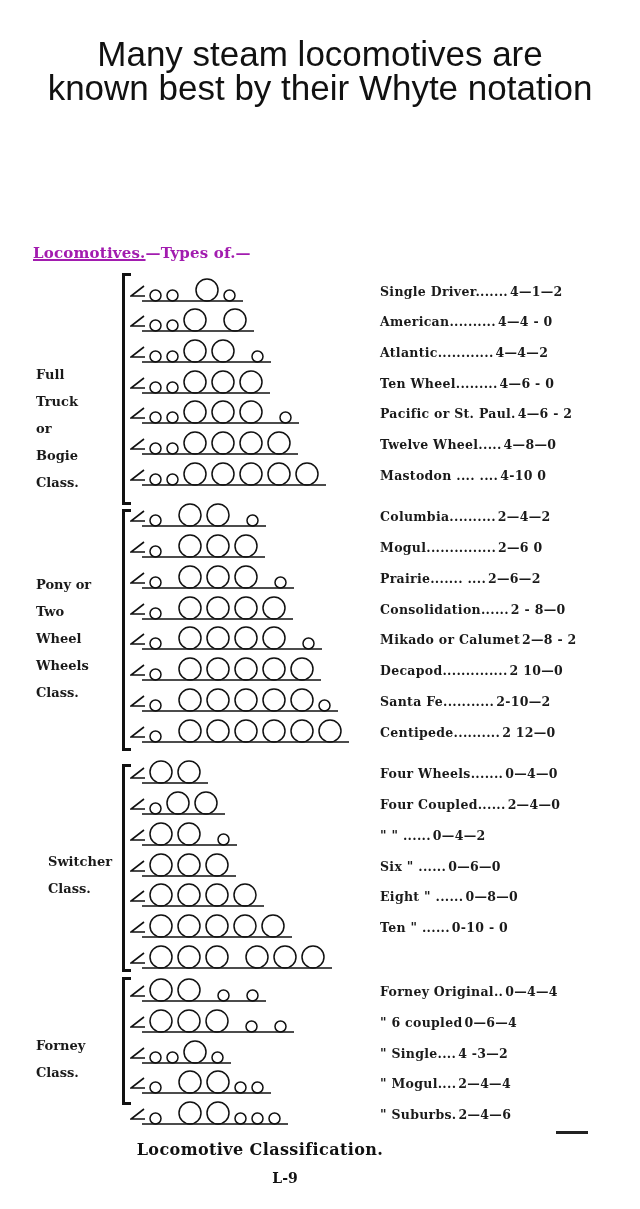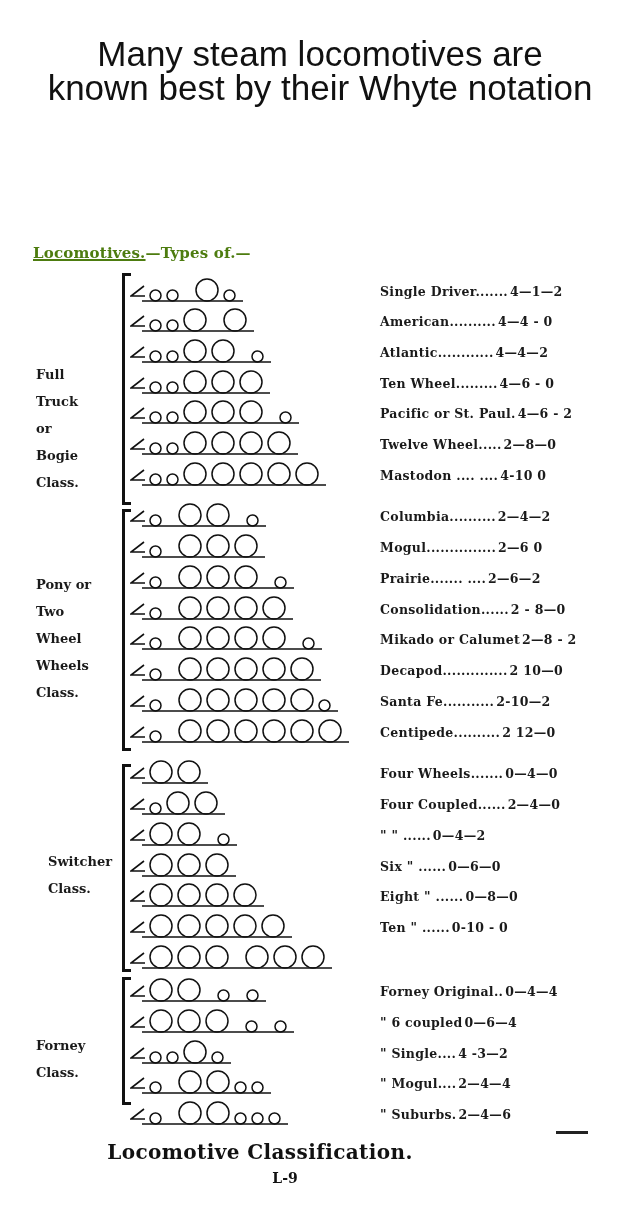--- a/index.html
+++ b/index.html
@@ -2,35 +2,35 @@
 <html><head>
 <meta charset="utf-8">
 <style>
   html, body { margin:0; padding:0; background:#ffffff; }
   body { width:640px; height:1209px; position:relative; overflow:hidden; color:#111; }
   .caption { position:absolute; left:0; width:640px; text-align:center;
     font-family:"Liberation Sans", sans-serif; font-size:35px; line-height:36px; color:#111; }
   .cap1 { top:36px; }
   .cap2 { top:70px; }
   .heading { position:absolute; left:33px; top:244px; font-family:"DejaVu Serif", serif;
-    font-weight:bold; font-size:15px; color:#4d7c0f; letter-spacing:0.2px; }
+    font-weight:bold; font-size:15px; color:#a21caf; letter-spacing:0.2px; }
   .heading .u { text-decoration:underline; text-decoration-thickness:2px; }
   .classlabel { position:absolute; left:36px; font-family:"DejaVu Serif", serif; font-weight:bold;
     font-size:13px; line-height:27px; color:#1a1a1a; }
   .bracket { position:absolute; left:122px; width:6px; border-left:3px solid #111;
     border-top:3px solid #111; border-bottom:3px solid #111; }
   .row { position:absolute; left:130px; height:30px; width:510px; }
   .diagram { position:absolute; left:0; top:0; height:30px; }
   .diagram svg { display:block; }
   .rlabel { position:absolute; left:250px; top:9px; font-family:"DejaVu Serif", serif; font-weight:bold;
     font-size:12.5px; color:#1a1a1a; white-space:nowrap; letter-spacing:0.3px; }
   .rlabel .name { display:inline-block; }
   .rlabel .num { display:inline-block; margin-left:2px; }
   .footer1 { position:absolute; left:0; width:520px; text-align:center; top:1140px;
-    font-family:"DejaVu Serif", serif; font-weight:bold; font-size:20px; color:#111; letter-spacing:0.4px; }
+    font-family:"DejaVu Serif", serif; font-weight:bold; font-size:16px; color:#111; letter-spacing:0.4px; }
   .footer2 { position:absolute; left:0; width:570px; text-align:center; top:1170px;
     font-family:"DejaVu Serif", serif; font-weight:bold; font-size:14px; color:#111; }
   .endmark { position:absolute; left:556px; top:1131px; width:32px; height:3px; background:#222; }
 </style>
 </head>
 <body>
 
 <div class="caption cap1">Many steam locomotives are</div>
 <div class="caption cap2">known best by their Whyte notation</div>
 
@@ -142,21 +142,21 @@
           <path d="M14 11 L1 21 L15 21" stroke="#111111" stroke-width="1.6" fill="none"></path>
           <circle cx="25.5" cy="20.5" r="5.5" stroke="#111111" stroke-width="1.5" fill="none"></circle>
           <circle cx="42.5" cy="20.5" r="5.5" stroke="#111111" stroke-width="1.5" fill="none"></circle>
           <circle cx="65" cy="15" r="11" stroke="#111111" stroke-width="1.5" fill="none"></circle>
           <circle cx="93" cy="15" r="11" stroke="#111111" stroke-width="1.5" fill="none"></circle>
           <circle cx="121" cy="15" r="11" stroke="#111111" stroke-width="1.5" fill="none"></circle>
           <circle cx="149" cy="15" r="11" stroke="#111111" stroke-width="1.5" fill="none"></circle>
           <line x1="12" x2="168" y1="26" y2="26" stroke="#111111" stroke-width="1.5"></line>
         </svg>
       </div>
-      <div class="rlabel"><span class="name">Twelve Wheel.....</span><span class="num">2—8—0</span></div>
+      <div class="rlabel"><span class="name">Twelve Wheel.....</span><span class="num">4—8—0</span></div>
     </div>
     <div class="row" style="top: 459px;">
       <div class="diagram">
         <svg width="250" height="30">
           <path d="M14 11 L1 21 L15 21" stroke="#111111" stroke-width="1.6" fill="none"></path>
           <circle cx="25.5" cy="20.5" r="5.5" stroke="#111111" stroke-width="1.5" fill="none"></circle>
           <circle cx="42.5" cy="20.5" r="5.5" stroke="#111111" stroke-width="1.5" fill="none"></circle>
           <circle cx="65" cy="15" r="11" stroke="#111111" stroke-width="1.5" fill="none"></circle>
           <circle cx="93" cy="15" r="11" stroke="#111111" stroke-width="1.5" fill="none"></circle>
           <circle cx="121" cy="15" r="11" stroke="#111111" stroke-width="1.5" fill="none"></circle>

